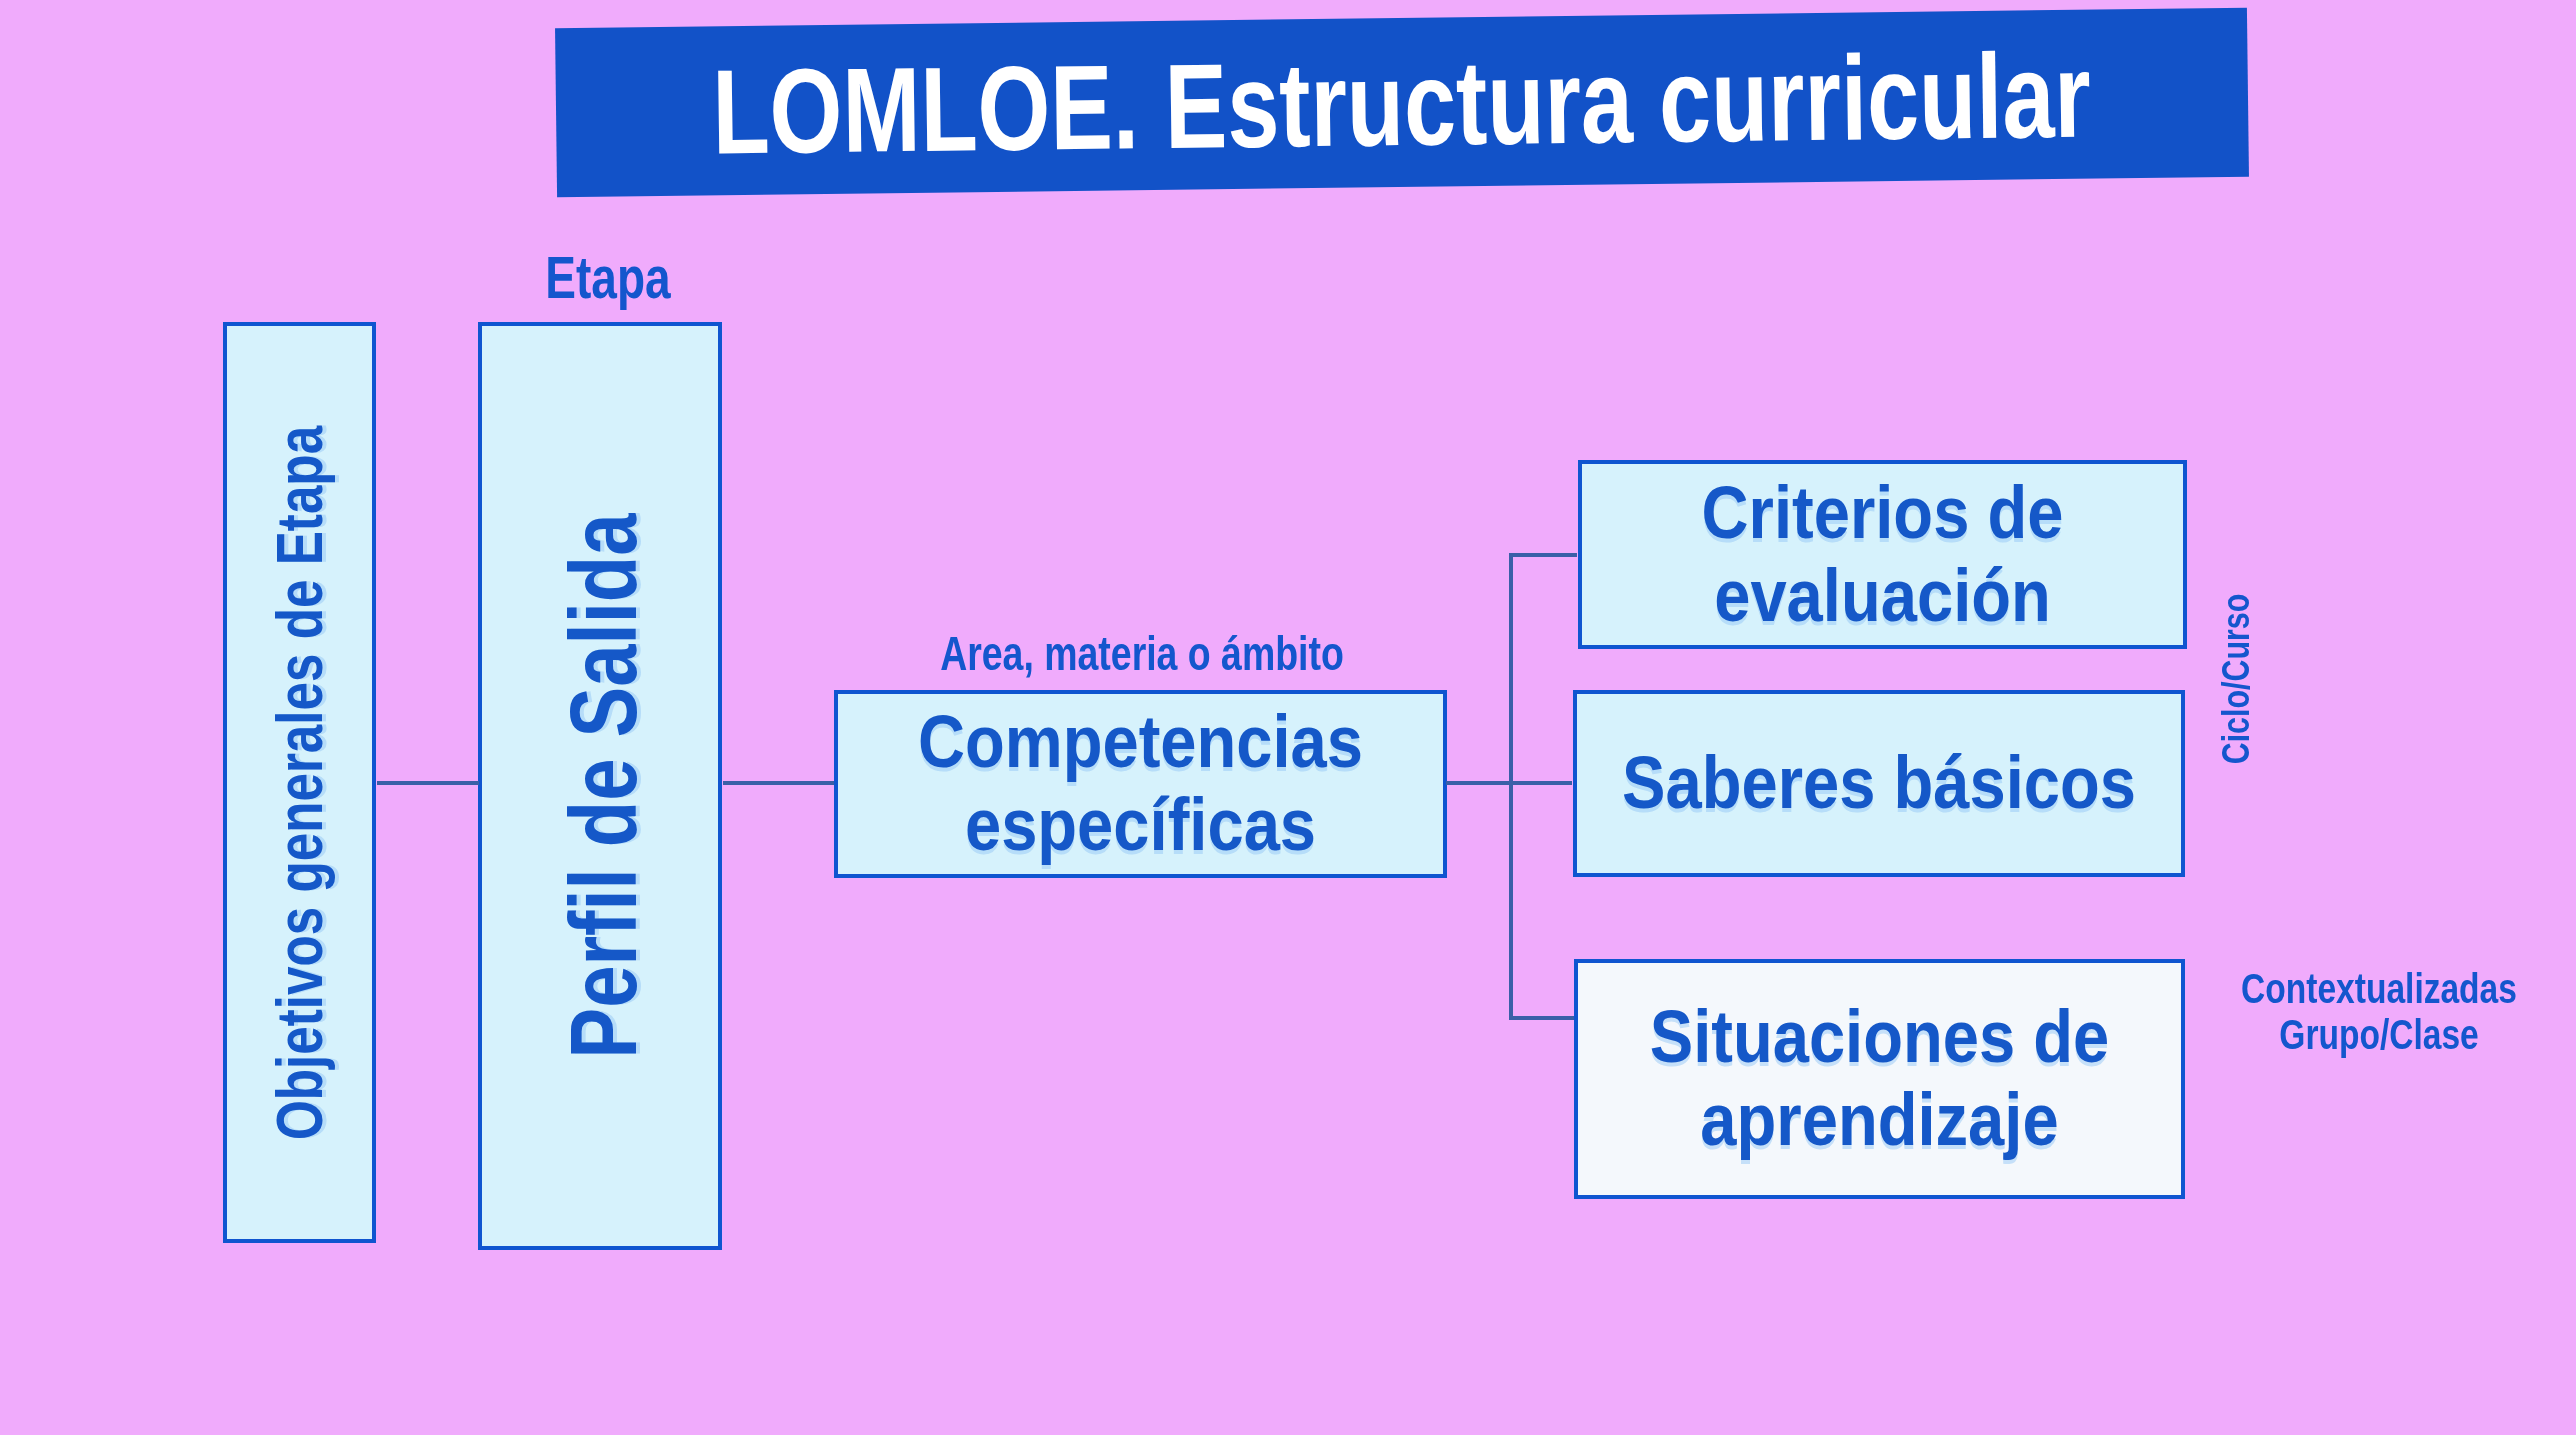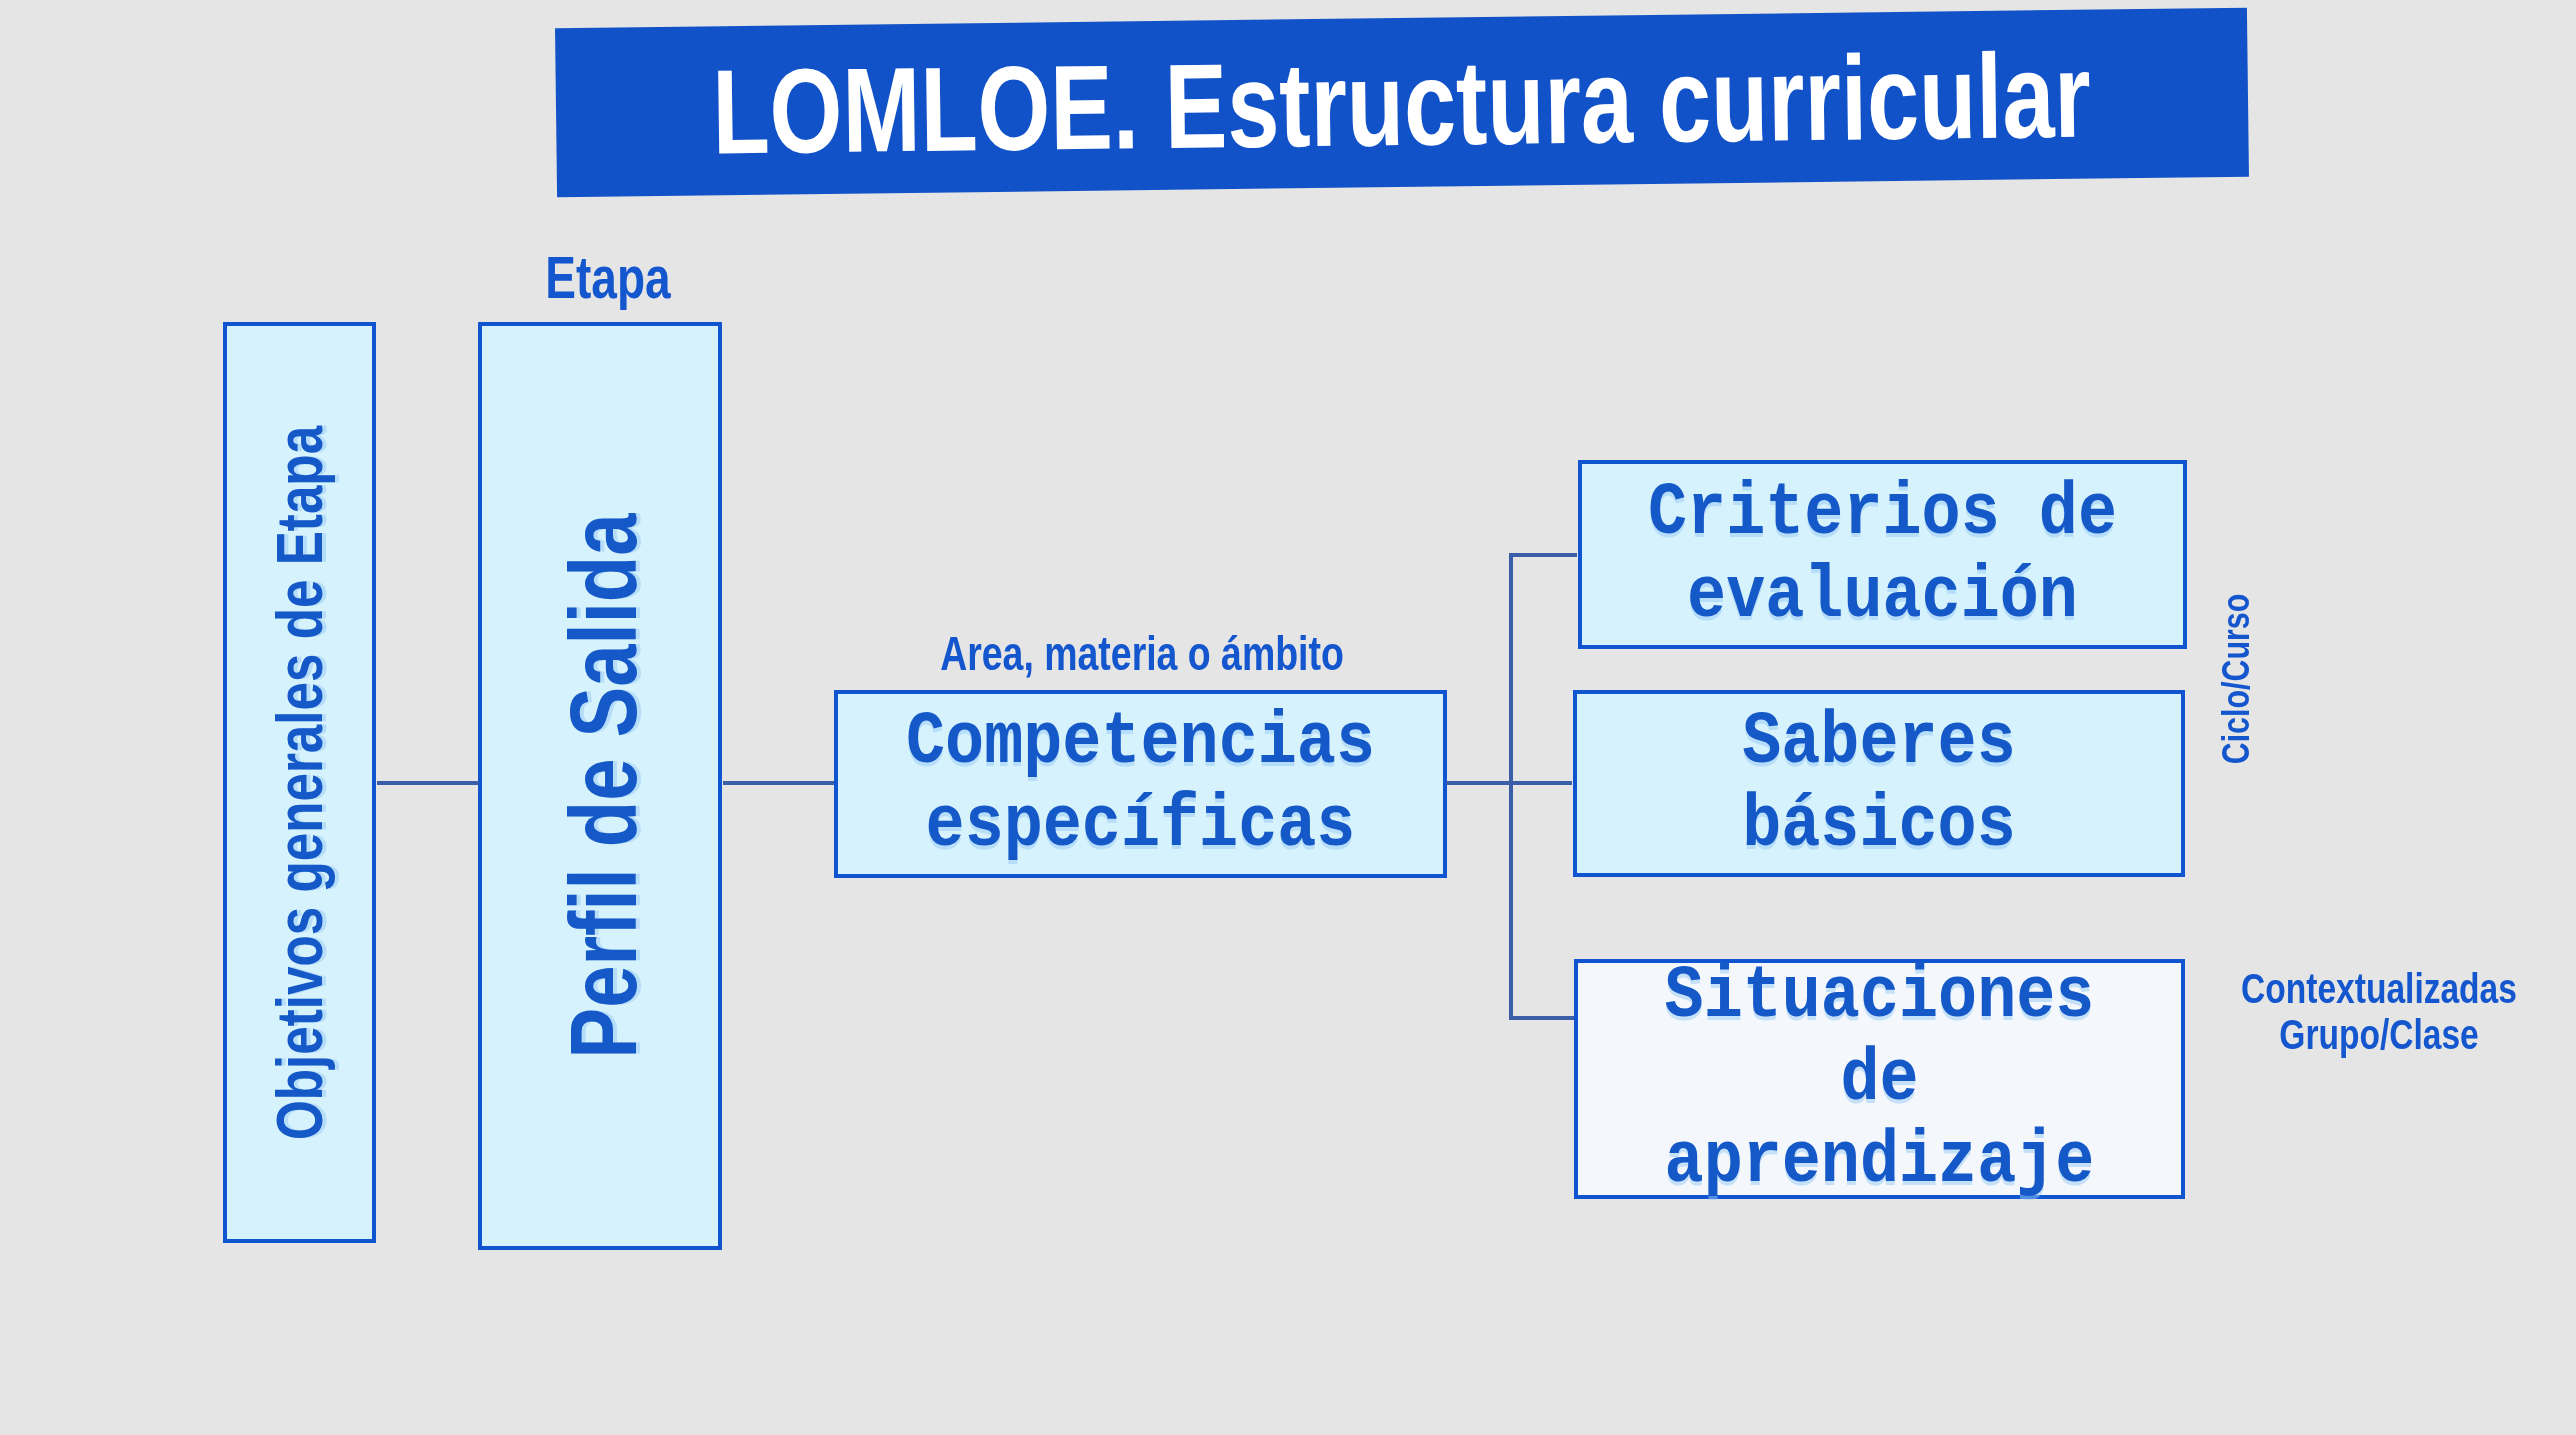--- a/index.html
+++ b/index.html
@@ -4,21 +4,21 @@
 <style>
   html, body {
     margin: 0;
     padding: 0;
     background: #000000;
   }
   #canvas {
     position: relative;
     width: 2576px;
     height: 1436px;
-    background: #e5e5e5;
+    background: #f0abfc;
     overflow: hidden;
     font-family: "Liberation Sans", sans-serif;
     font-weight: bold;
   }
 
   
   .banner {
     position: absolute;
     left: 556px;
     top: 18px;
@@ -43,21 +43,20 @@
   
   .box {
     position: absolute;
     background: #d6f2fc;
     border: 4.1px solid #0f55d0;
     box-sizing: border-box;
     display: flex;
     align-items: center;
     justify-content: center;
     text-align: center;
-    font-family: Liberation Mono, monospace;
   }
   .box .btxt {
     display: inline-block;
     color: #1558c8;
     line-height: 1.12;
     transform: scaleX(0.88);
     transform-origin: 50% 50%;
     text-shadow: 0 4.1px 0 rgba(150, 200, 245, 0.5);
   }
 

